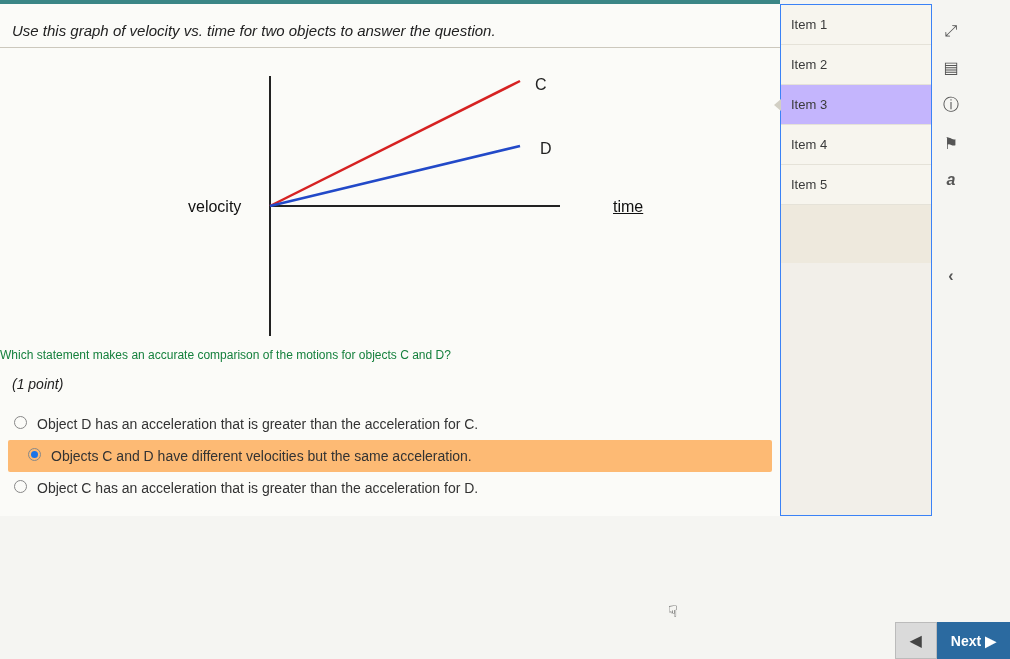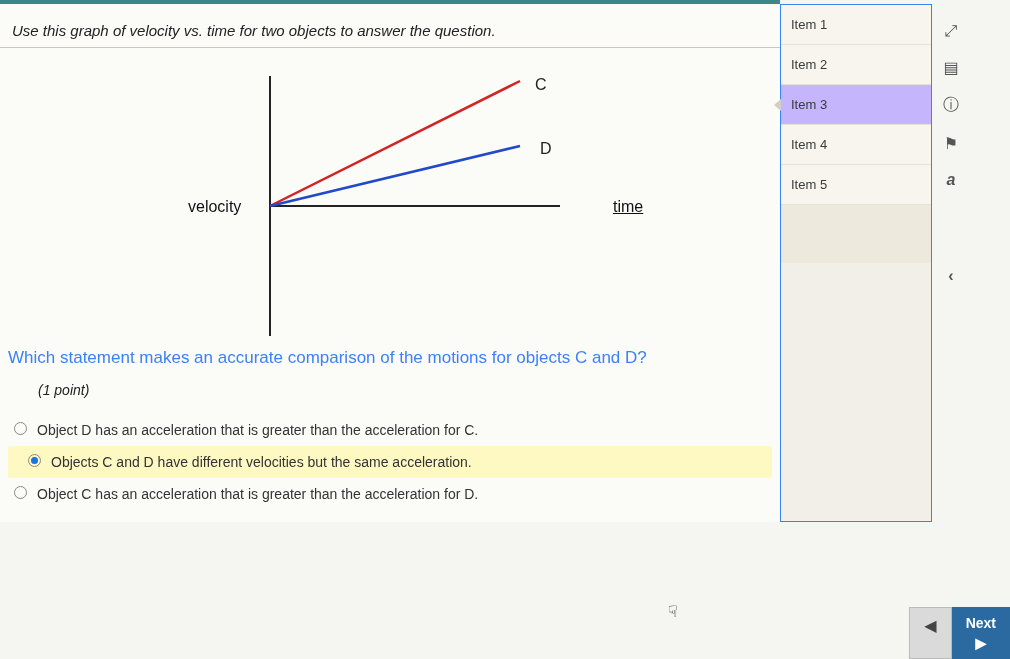--- a/index.html
+++ b/index.html
@@ -89,42 +89,41 @@
       position: absolute;
       font-size: 16px;
       color: #111;
     }
     .vel-label { left: 188px; top: 150px; }
     .time-label { left: 613px; top: 150px; text-decoration: underline; }
     .c-label { position: absolute; left: 535px; top: 28px; font-size: 16px; font-weight: 500; }
     .d-label { position: absolute; left: 540px; top: 92px; font-size: 16px; font-weight: 500; }
 
     .question {
-      font-size: 17px;
-      color: #3b82f6;
-      padding: 10px 12px 0 8px;
+      font-size: 12px;
+      color: #15803d;
+      padding: 10px 12px 0 0;
     }
     .points {
       font-style: italic;
       font-size: 14px;
       padding: 14px 12px;
-      margin-left: 26px;
     }
     .options { padding: 2px 8px 12px 8px; }
     .option {
       display: flex;
       gap: 10px;
       padding: 8px 6px;
       font-size: 14px;
       color: #333;
       cursor: pointer;
       border-radius: 2px;
     }
     .option.selected {
-      background: #fef9c3;
+      background: #fdba74;
       padding-left: 20px;
     }
     .radio {
       width: 13px;
       height: 13px;
       border-radius: 50%;
       border: 1px solid #888;
       display: inline-flex;
       align-items: center;
       justify-content: center;
@@ -162,21 +161,20 @@
     .next-btn {
       background: #2b6aa0;
       color: #fff;
       padding: 8px 14px 8px 14px;
       font-size: 14px;
       font-weight: bold;
       cursor: pointer;
       display: flex;
       align-items: center;
       gap: 4px;
-      flex-direction: column;
     }
   </style>
 </head>
 <body>
 
 <div class="topbar"></div>
 
 <div class="main-row">
   <div class="content-col">
     <div class="instruction">Use this graph of velocity vs. time for two objects to answer the question.</div>

